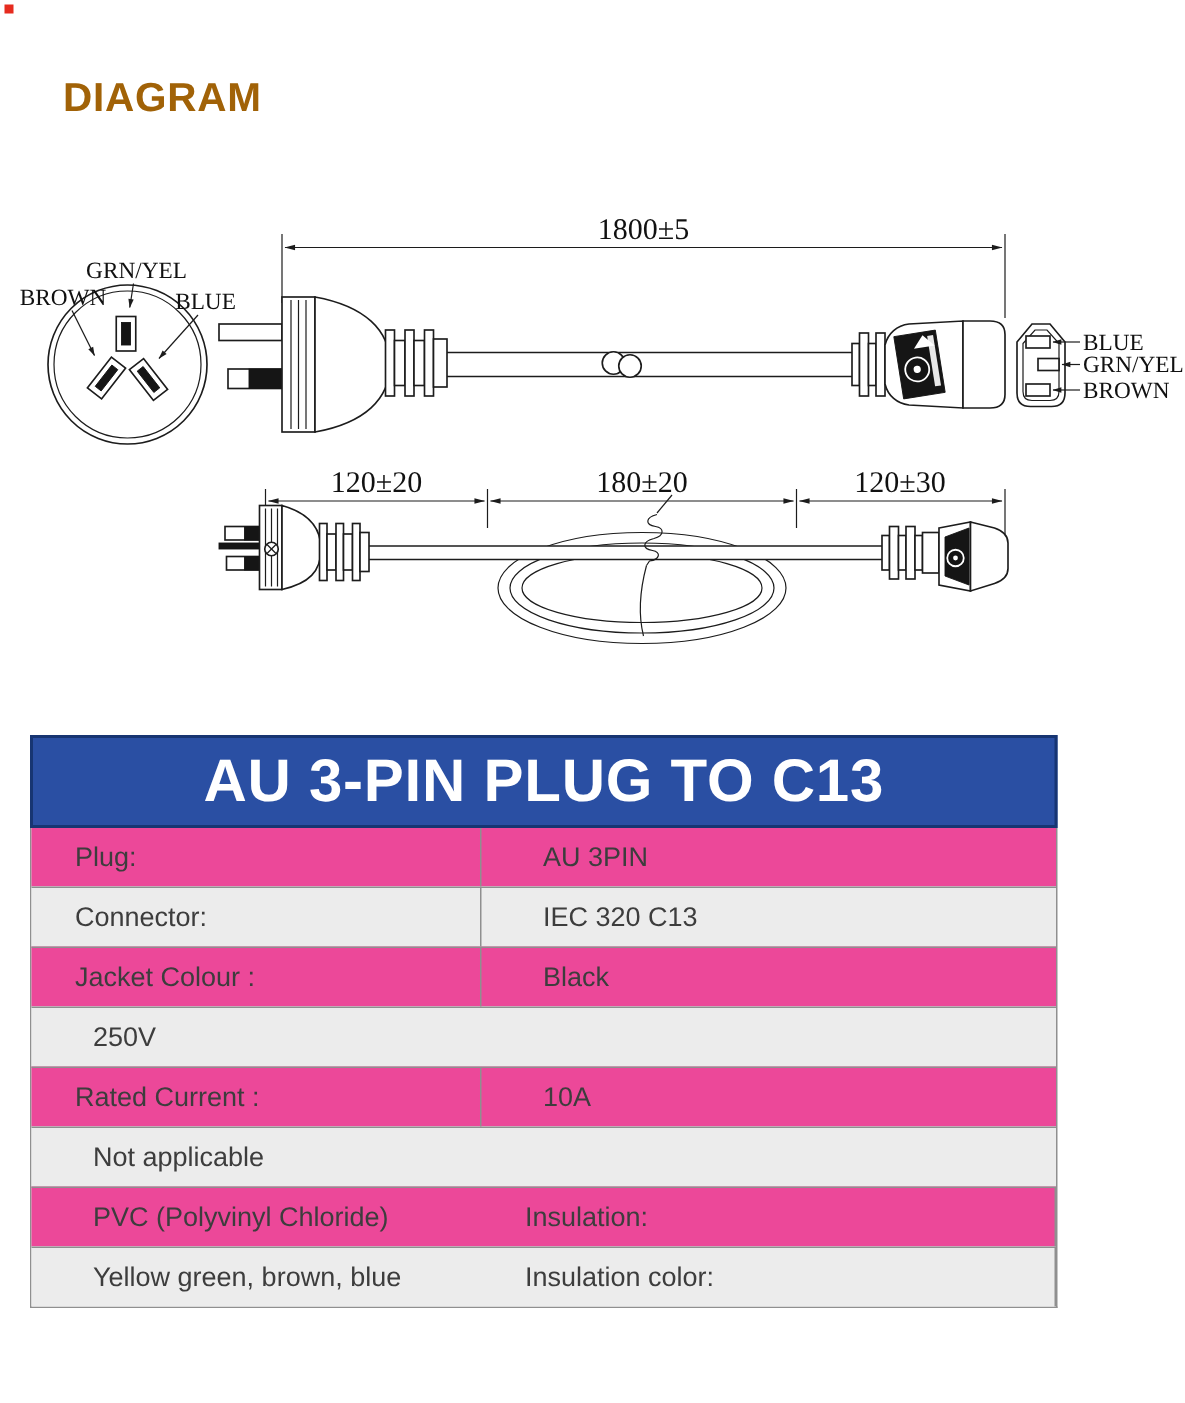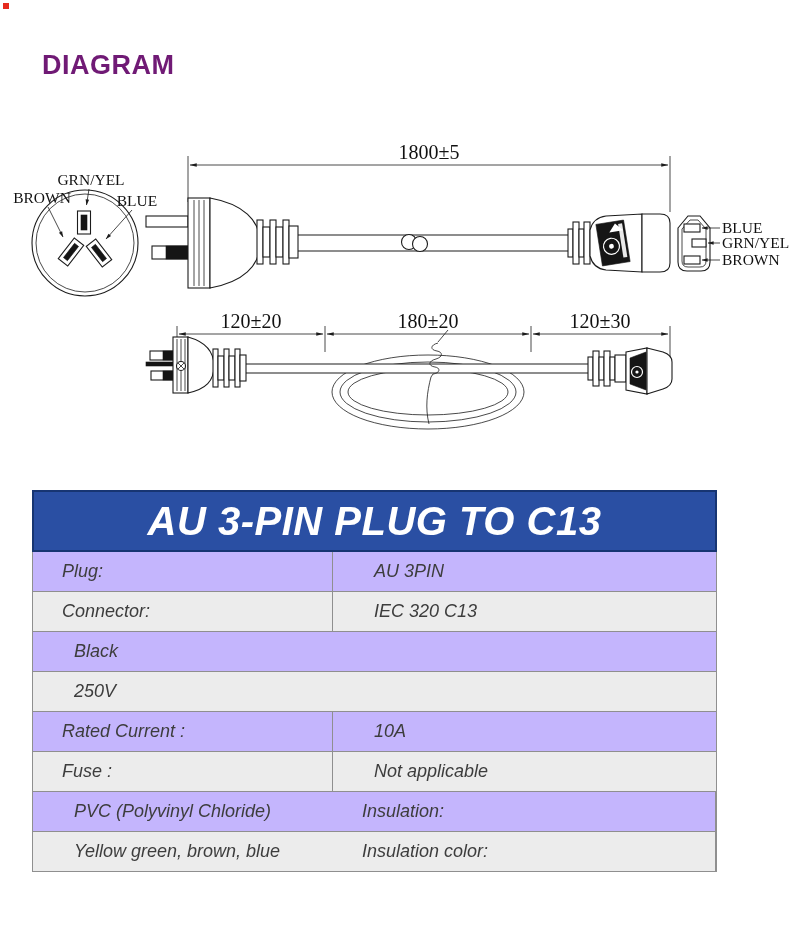--- a/index.html
+++ b/index.html
@@ -1,37 +1,37 @@
 <!DOCTYPE html>
 <html><head>
 <meta charset="utf-8">
 <style>
   html,body{margin:0;padding:0;background:#ffffff;}
   body{width:790px;height:935px;position:relative;font-family:"Liberation Sans",sans-serif;overflow:hidden;}
 
   .artifact{position:absolute;left:3px;top:3px;width:6px;height:6px;background:#e62b1e;}
 
   .heading{position:absolute;left:42px;top:50px;margin:0;font-size:27px;font-weight:700;
-           letter-spacing:.5px;color:#701a75;}
+           letter-spacing:.5px;color:#a16207;}
 
   svg.diagram{position:absolute;left:0;top:130px;}
   svg.diagram .ln{fill:none;stroke:#1c1c1c;stroke-width:1.1px;}
   svg.diagram .fw{fill:#ffffff;stroke:#1c1c1c;stroke-width:1.1px;}
   svg.diagram .fb{fill:#151515;stroke:#151515;stroke-width:.6px;}
   svg.diagram .thin{fill:none;stroke:#1c1c1c;stroke-width:.8px;}
   svg.diagram text{fill:#111;font-family:"Liberation Serif",serif;}
   svg.diagram .dim-t{font-size:20px;}
   svg.diagram .lbl{font-size:15.5px;}
 
-  .spec{position:absolute;left:32px;top:490px;width:685px;font-style:italic;}
+  .spec{position:absolute;left:20px;top:490px;width:685px;}
   .spec-header{height:58px;background:#2a4fa3;border:2px solid #173572;
                display:flex;align-items:center;justify-content:center;
                color:#ffffff;font-size:40px;font-weight:700;letter-spacing:.5px;}
   .spec-body{border:1px solid #8f8f8f;border-top:none;}
-  .spec-row{display:grid;grid-template-columns:300px 1fr;height:39px;background:#c4b5fd;
+  .spec-row{display:grid;grid-template-columns:300px 1fr;height:39px;background:#ec4899;
             border-top:1px solid #8f8f8f;}
   .spec-row:first-child{border-top:none;}
   .spec-row:nth-child(even){background:#ececec;}
   .cell{display:flex;align-items:center;font-size:18px;color:#3d3d3d;}
   .cell.label{padding-left:29px;border-right:1px solid #8f8f8f;}
   .cell.value{padding-left:41px;text-align:center;}
 </style>
 </head>
 <body>
 
@@ -207,31 +207,31 @@
   <div class="spec-body">
     <div class="spec-row">
       <div class="cell label">Plug:</div>
       <div class="cell value">AU 3PIN</div>
     </div>
     <div class="spec-row">
       <div class="cell label">Connector:</div>
       <div class="cell value">IEC 320 C13</div>
     </div>
     <div class="spec-row">
+      <div class="cell label">Jacket Colour :</div>
       <div class="cell value">Black</div>
     </div>
     <div class="spec-row">
       <div class="cell value">250V</div>
     </div>
     <div class="spec-row">
       <div class="cell label">Rated Current :</div>
       <div class="cell value">10A</div>
     </div>
     <div class="spec-row">
-      <div class="cell label">Fuse :</div>
       <div class="cell value">Not applicable</div>
     </div>
     <div class="spec-row">
       <div class="cell value">PVC (Polyvinyl Chloride)</div>
       <div class="cell label">Insulation:</div>
     </div>
     <div class="spec-row">
       <div class="cell value">Yellow green, brown, blue</div>
       <div class="cell label">Insulation color:</div>
     </div>

